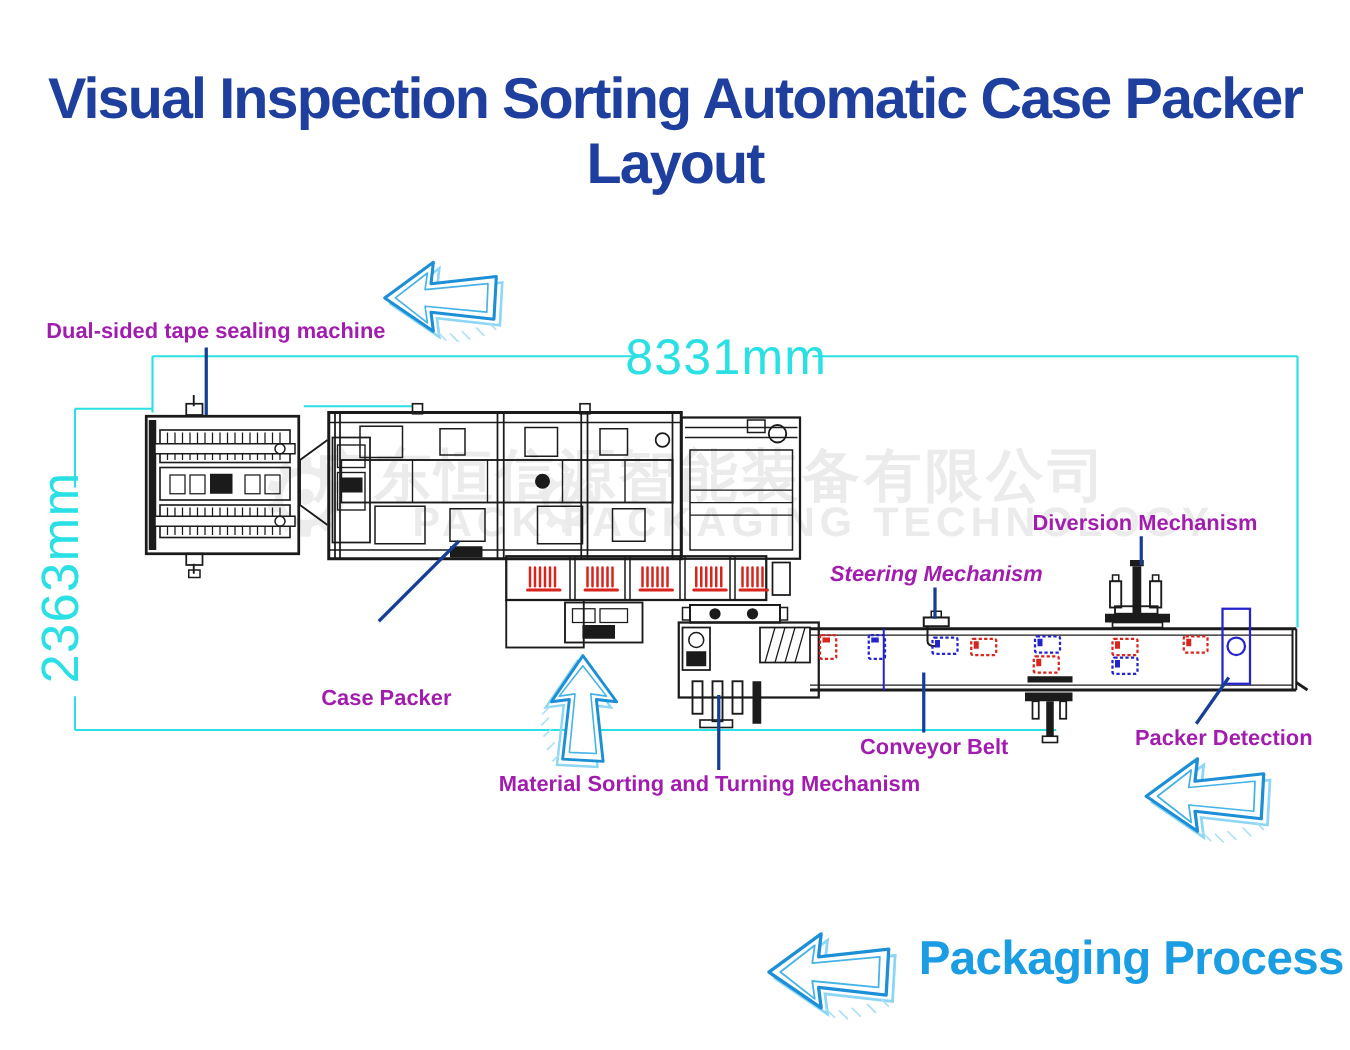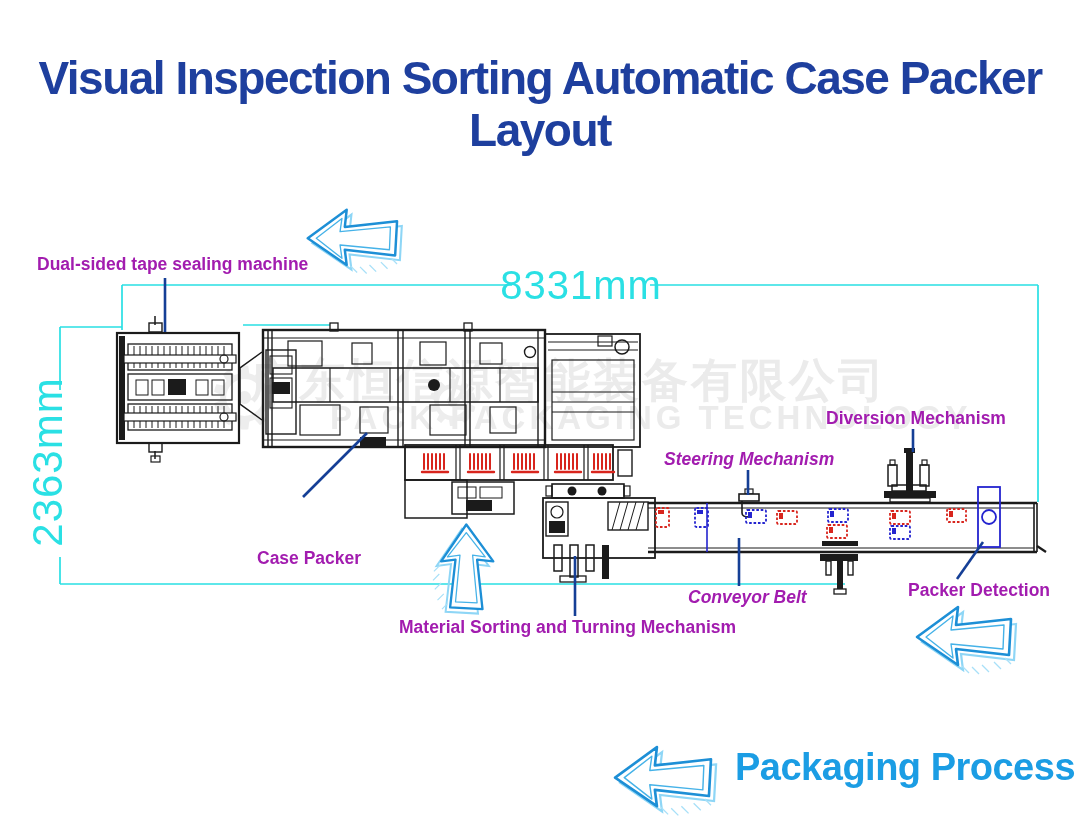--- a/index.html
+++ b/index.html
@@ -10,21 +10,21 @@
   .wm{position:absolute;z-index:0;color:#ebebeb;font-weight:bold;white-space:nowrap;}
   .wm-cn{left:250px;top:350px;font-size:46px;letter-spacing:3px;}
   .wm-en{left:286px;top:399px;font-size:33px;letter-spacing:4px;margin-left:44px;}
   .wm-gear{z-index:0;position:absolute;color:#ededed;}
   svg.draw{position:absolute;left:0;top:0;z-index:1;}
   .lbl{position:absolute;z-index:2;color:#a21caf;font-weight:bold;font-size:17.5px;white-space:nowrap;}
   .lbl-tape{left:37px;top:254px;}
   .lbl-case{left:257px;top:508px;margin-top:40px;}
   .lbl-steer{left:664px;top:449px;font-style:italic;}
   .lbl-divert{left:826px;top:408px;}
-  .lbl-convey{left:688px;top:587px;font-style:italic;}
+  .lbl-convey{left:688px;top:587px;}
   .lbl-color{left:908px;top:580px;}
   .lbl-material{left:399px;top:617px;}
   .lbl-process{left:735px;top:746px;font-size:38px;color:#1b9de4;letter-spacing:-0.5px;}
 </style>
 </head>
 <body>
 
 <div class="page">
 
   <div class="title">

